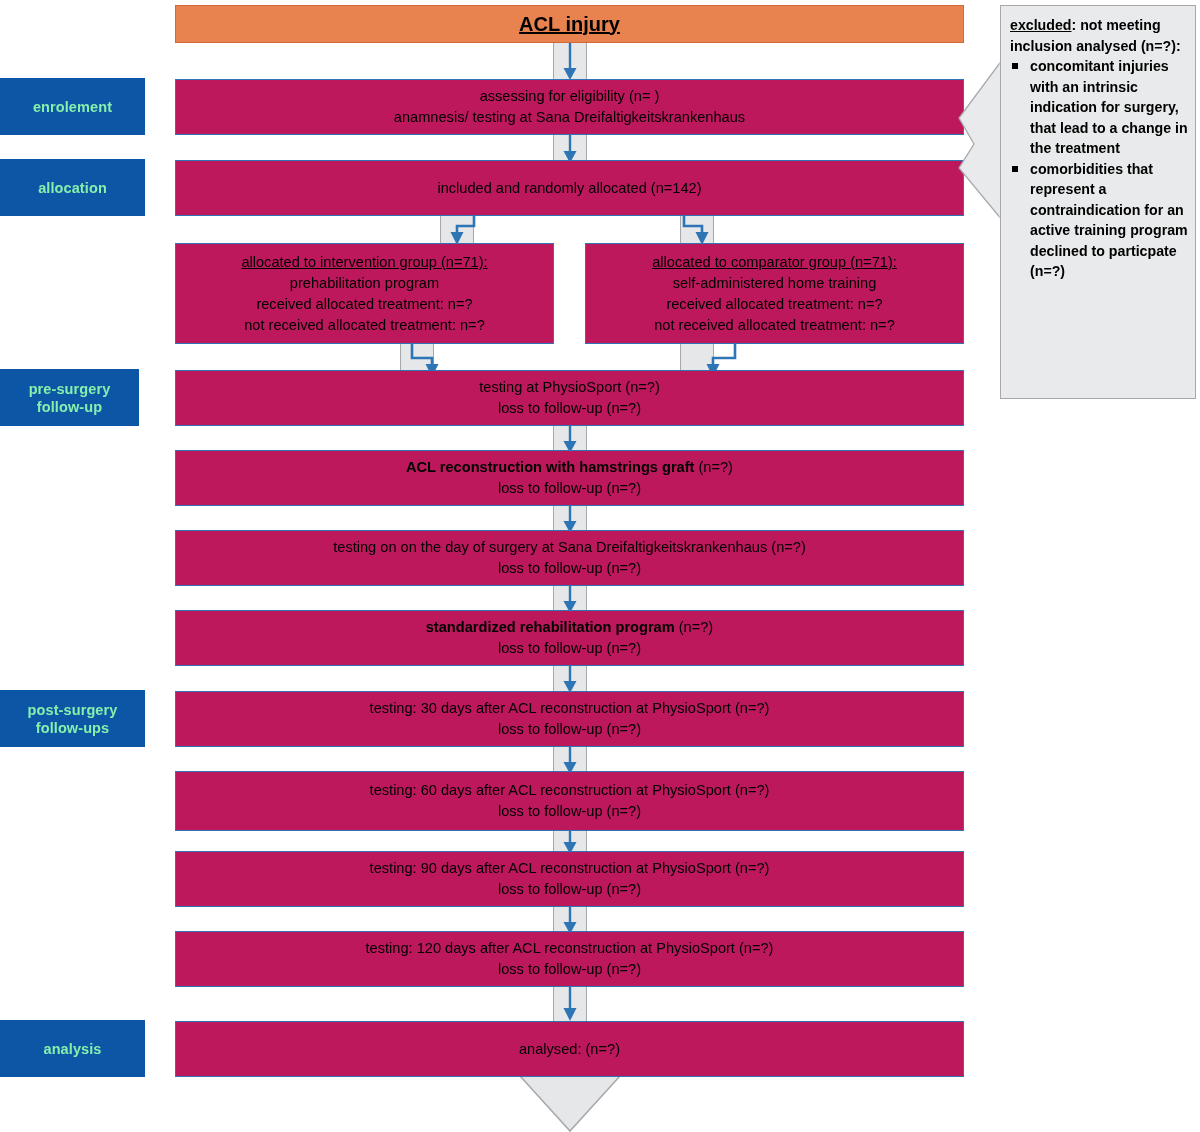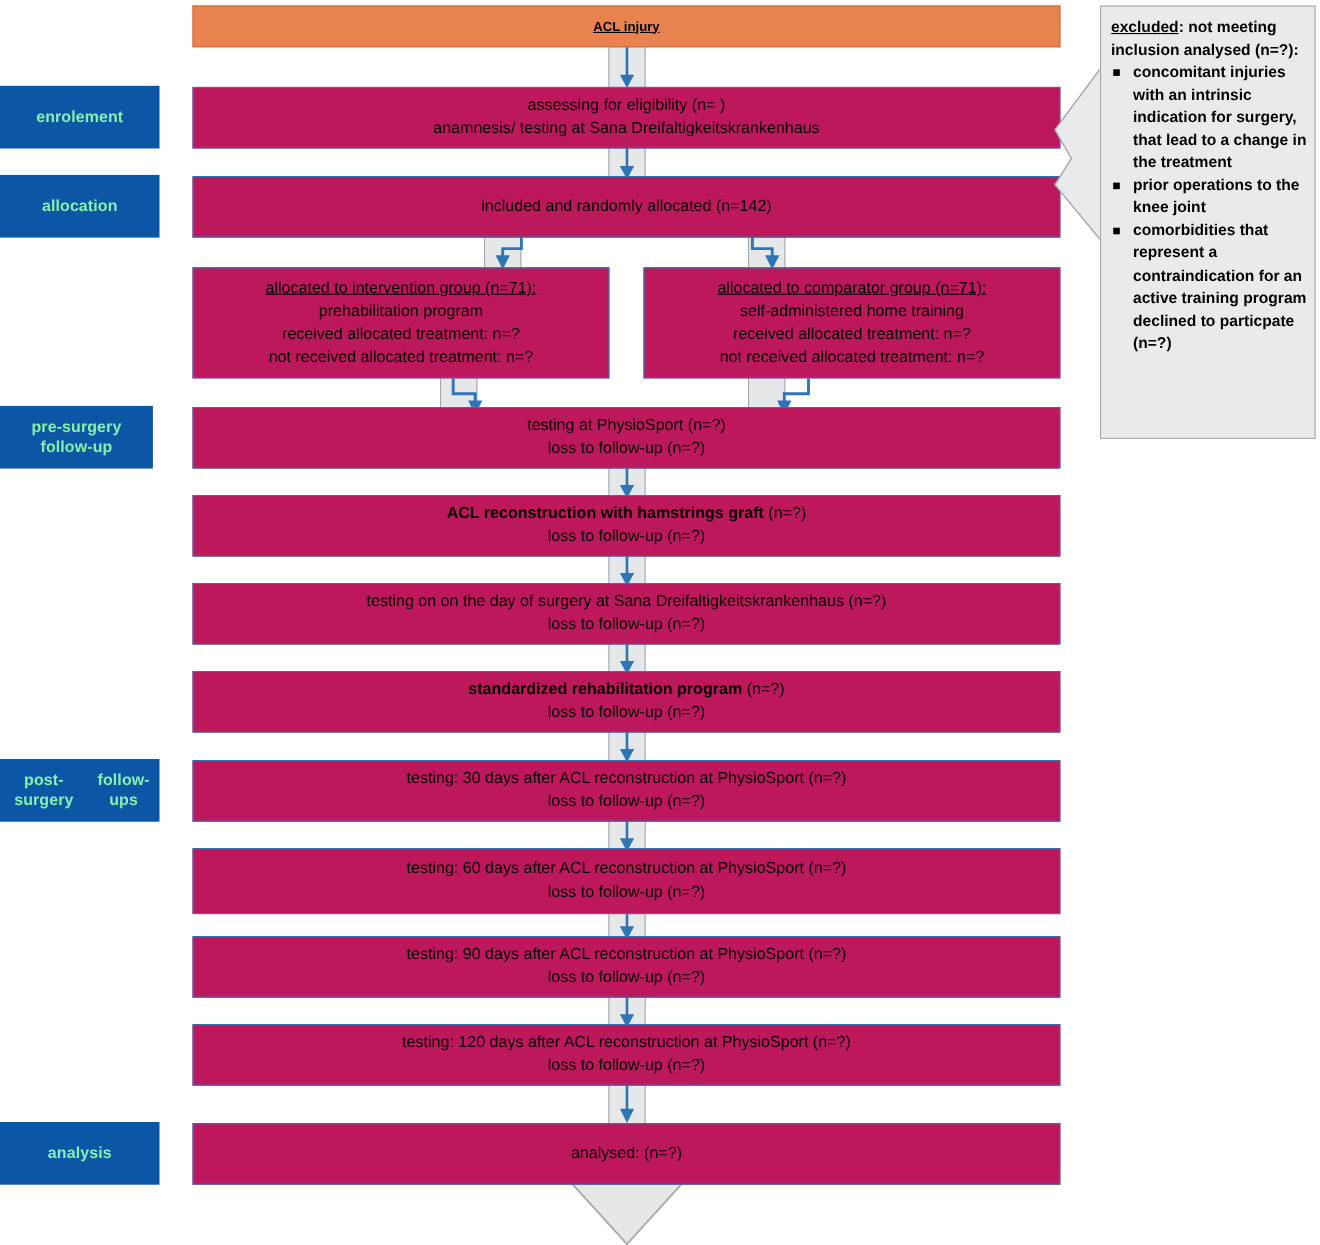--- a/index.html
+++ b/index.html
@@ -48,21 +48,21 @@
     padding:2px 8px;
   }
   .node .ln{display:block;white-space:nowrap;}
   .node .ln.u{text-decoration:underline;}
   .node .ln b{font-weight:bold;}
 
   .node.header{
     background:#E8834F;
     border:1.2px solid #D2693A;
     font-weight:bold;
-    font-size:12px;
+    font-size:20px;
   }
   .node.header .ln{text-decoration:underline;font-weight:bold;}
 
   
   .band{
     position:absolute;
     background:#E6E7E8;
     border-left:1.4px solid #A6A8AB;
     border-right:1.4px solid #A6A8AB;
     box-sizing:border-box;
@@ -124,21 +124,21 @@
 
   <div class="stage-label" style="top:159px;width:145px;height:57px;">
     <span>allocation</span>
   </div>
 
   <div class="stage-label" style="top:369px;width:139px;height:57px;flex-direction:column;">
     <span>pre-surgery</span>
     <span>follow-up</span>
   </div>
 
-  <div class="stage-label" style="top:690px;width:145px;height:57px;flex-direction:row;">
+  <div class="stage-label" style="top:690px;width:145px;height:57px;flex-direction:column;">
     <span>post-surgery</span>
     <span>follow-ups</span>
   </div>
 
   <div class="stage-label" style="top:1020px;width:145px;height:57px;">
     <span>analysis</span>
   </div>
 
   <div class="band" style="left:553px;top:40px;width:34px;height:42px;"></div>
   <div class="band" style="left:553px;top:132px;width:34px;height:32px;"></div>
@@ -296,19 +296,19 @@
     <polygon points="44,0 44,160 1,108 16,84 1,58" fill="#E9EAEB" stroke="#A6A8AB" stroke-width="1.3"></polygon>
     <line x1="43" y1="2" x2="43" y2="158" stroke="#E9EAEB" stroke-width="3"></line>
   </svg>
 
   <div class="callout" style="left:1000px;top:5px;width:196px;height:394px;">
     <div class="body"></div>
     <div class="callout-content">
       <div class="callout-title"><span class="u">excluded</span><span>: not meeting inclusion analysed (n=?):</span></div>
       <ul>
         <li><span class="bullet"></span><span>concomitant injuries with an intrinsic indication for surgery, that lead to a change in the treatment</span></li>
-        <li><span class="bullet"></span><span>prior operations to the knee joint</span></li>
+        <li><span class="bullet"></span></li>
         <li><span class="bullet"></span><span>comorbidities that represent a contraindication for an active training program declined to particpate (n=?)</span></li>
       </ul>
     </div>
   </div>
 
 </div>
 
 </body></html>

